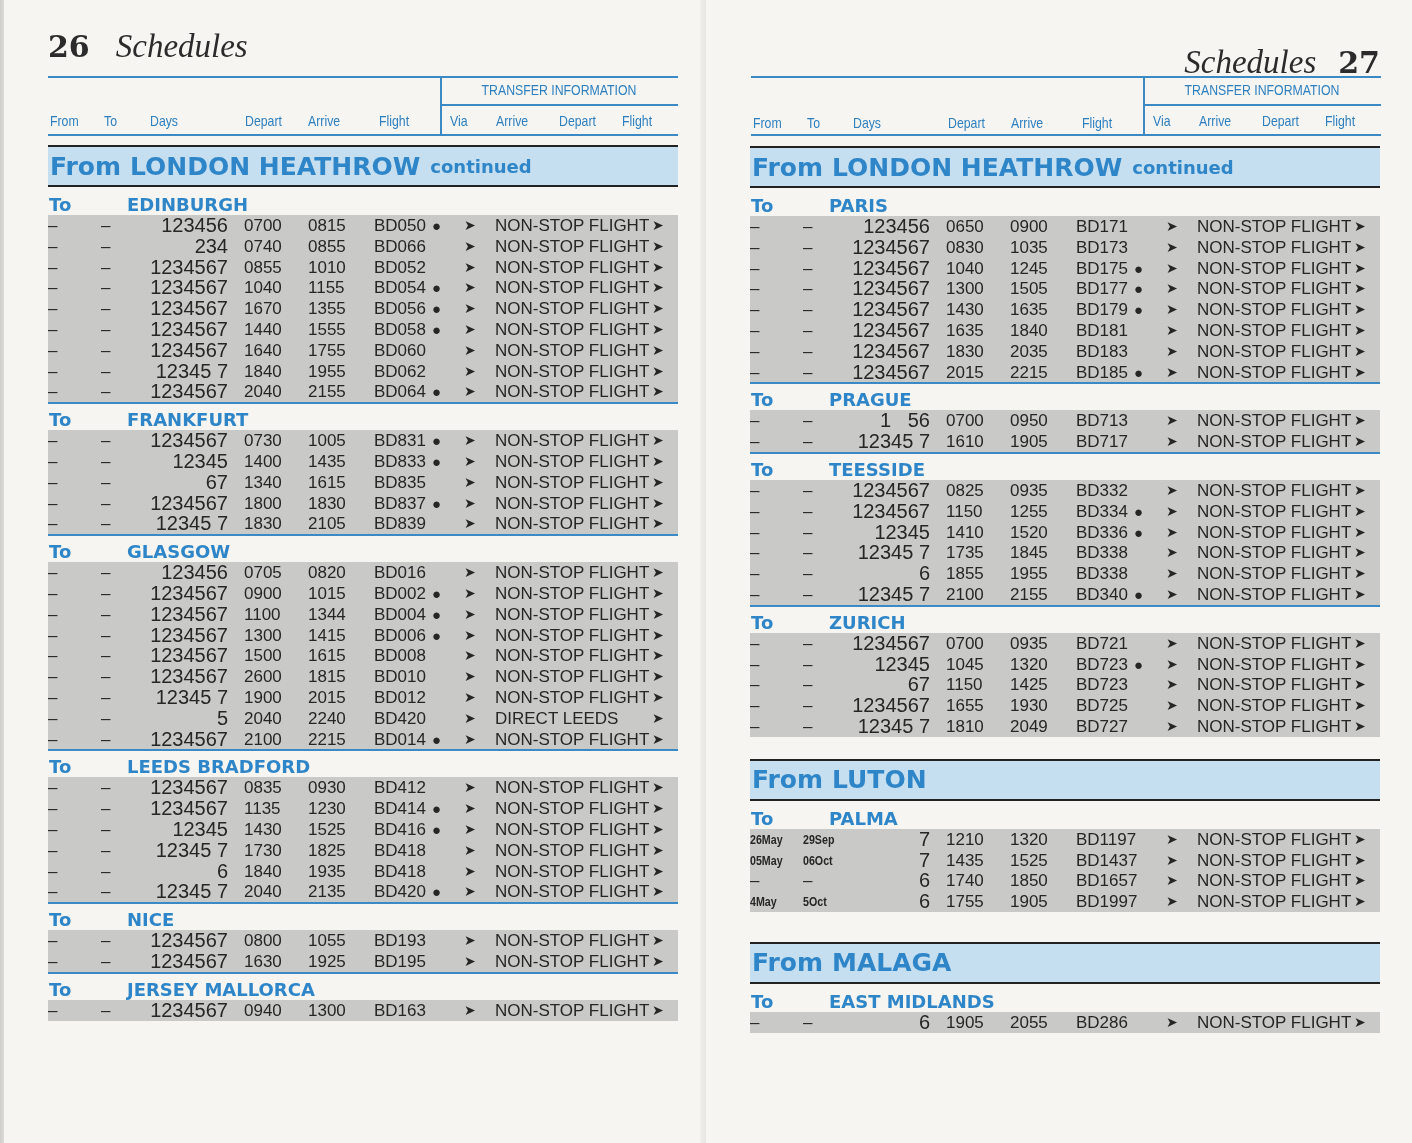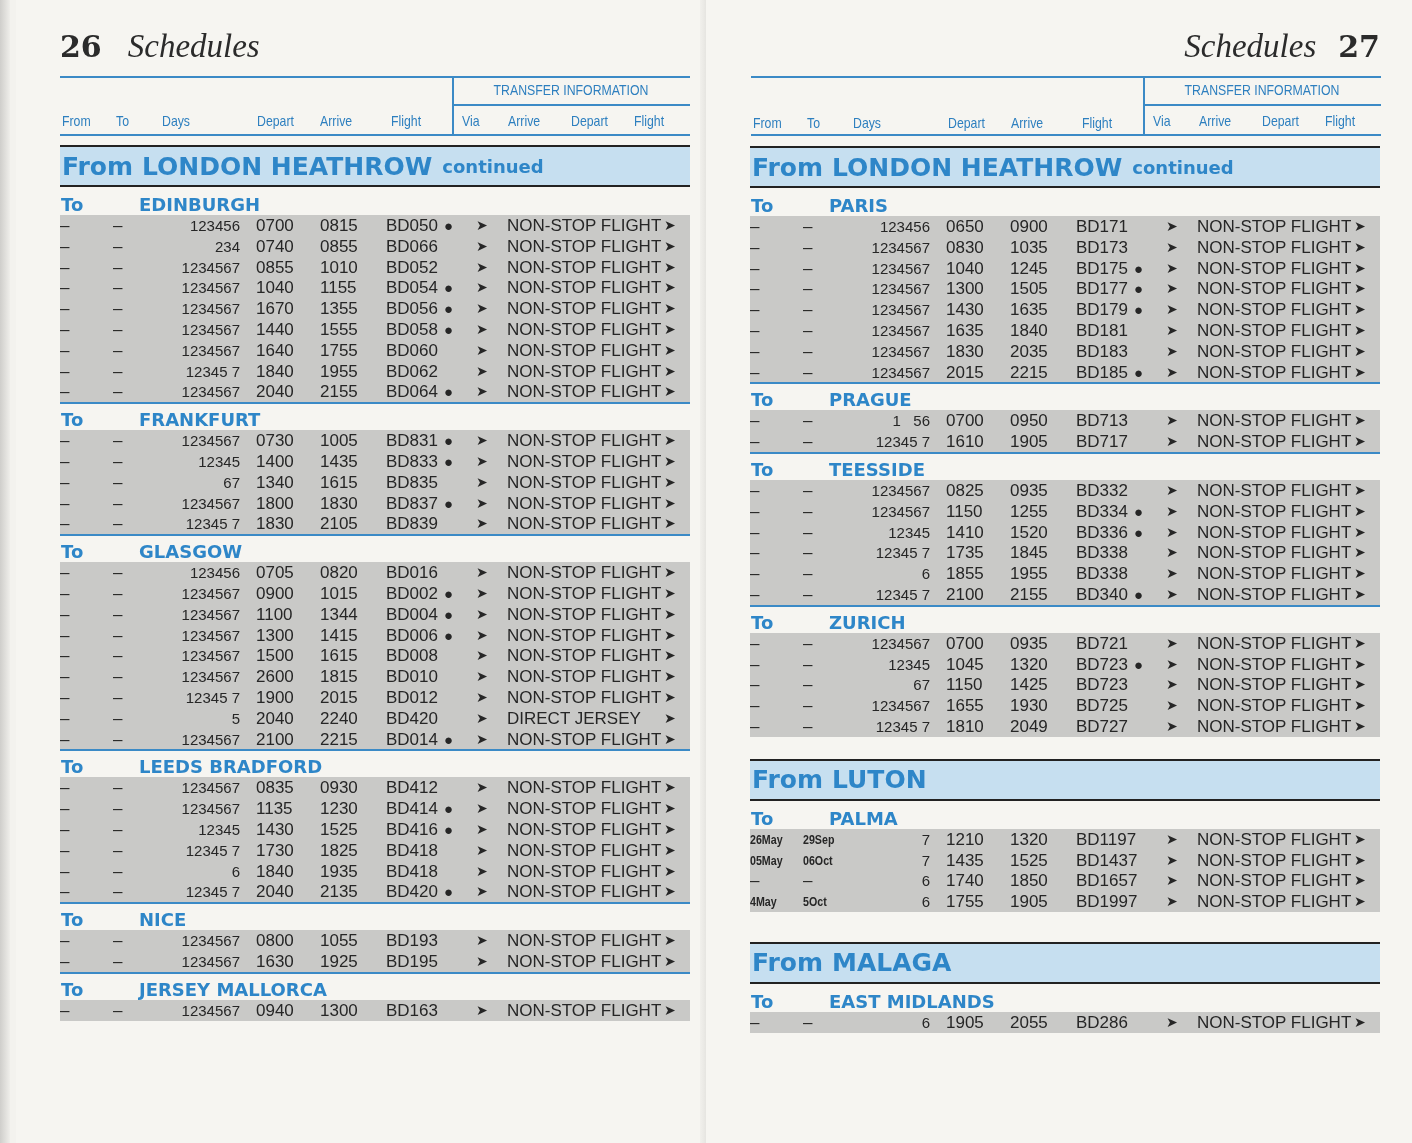--- a/index.html
+++ b/index.html
@@ -6,35 +6,35 @@
   body {
     width:1412px; height:1143px; overflow:hidden;
     background:#f3f2ee;
     font-family:"DejaVu Sans", sans-serif;
     position:relative;
   }
   .page {
     position:absolute; top:0; height:1143px;
     background:#f6f5f1;
   }
-  .page.left { left:16px; width:706px; }
+  .page.left { left:4px; width:706px; }
   .page.right { left:706px; width:706px; }
   .gutter {
     position:absolute; left:700px; top:0; width:18px; height:1143px;
     background:linear-gradient(to right,#f1f0ec,#e4e3df 40%,#ecebe7 60%,#f4f3ef);
   }
   .leftedge { position:absolute; left:0; top:0; width:10px; height:1143px;
     background:linear-gradient(to right,#cfcecb,#efeeea); }
 
   .pagehead { position:absolute; top:28px; font-family:"DejaVu Serif", serif; color:#2b2b2b; }
   .pagehead .num { font-size:30px; font-weight:bold; }
   .pagehead .title { font-size:33px; font-style:italic; font-family:"Liberation Serif", serif; }
   .left .pagehead { left:44px; }
   .left .pagehead .title { margin-left:26px; }
-  .right .pagehead { right:32px; }
+  .right .pagehead { right:32px;margin-top:16px; }
   .right .pagehead .num { margin-left:22px; }
 
   .colhead { position:absolute; top:76px; height:60px; color:#2d7fbf; font-family:"Liberation Sans", sans-serif; }
   .left .colhead { left:44px; width:630px; }
   .right .colhead { left:45px; width:630px; }
   .colhead .topline { position:absolute; left:0; right:0; top:0; height:2px; background:#3b8ac6; }
   .colhead .midline { position:absolute; left:392px; right:0; top:28px; height:2px; background:#3b8ac6; }
   .colhead .botline { position:absolute; left:0; right:0; top:58px; height:2px; background:#3b8ac6; }
   .colhead .vline { position:absolute; left:392px; top:0; width:2px; height:60px; background:#3b8ac6; }
   .colhead .transfer { position:absolute; left:392px; right:0; top:5px; text-align:center; font-size:15px; letter-spacing:0; transform:scaleX(.82); transform-origin:center; }
@@ -62,21 +62,21 @@
 
   .rows { background:#c9c9c7; border-bottom:2px solid #3b8ac6; }
   .rows.noline { border-bottom:none; }
   .row {
     position:relative; height:20.8px; font-family:"Liberation Sans", sans-serif; font-size:17px;
     color:#262626; white-space:nowrap;
   }
   .row span { position:absolute; top:0; line-height:21px; }
   .row .from { left:0; width:40px; }
   .row .to { left:53px; width:30px; }
-  .row .days { left:100px; width:80px; text-align:right; font-size:15px; }
+  .row .days { left:100px; width:80px; text-align:right; font-size:20px; }
   .row .dep { left:196px; }
   .row .arr { left:260px; }
   .row .flt { left:326px; }
   .row .dot { left:384px; font-size:15px; }
   .row .arrow1 { left:416px; font-size:14px; }
   .row .info { left:447px; }
   .row .arrow2 { left:604px; font-size:14px; }
   .row .datecell { font-family:"Liberation Sans", sans-serif; font-size:13px; font-weight:bold; transform:scaleX(.82); transform-origin:left; }
 
   .spacer { height:10px; }
@@ -384,21 +384,21 @@
         </div>
         <div class="row">
           <span class="from">–</span>
           <span class="to">–</span>
           <span class="days" style="white-space: pre;">5</span>
           <span class="dep">2040</span>
           <span class="arr">2240</span>
           <span class="flt">BD420</span>
           <span class="dot"></span>
           <span class="arrow1">➤</span>
-          <span class="info">DIRECT JERSEY</span>
+          <span class="info">DIRECT LEEDS</span>
           <span class="arrow2">➤</span>
         </div>
         <div class="row">
           <span class="from">–</span>
           <span class="to">–</span>
           <span class="days" style="white-space: pre;">1234567</span>
           <span class="dep">2100</span>
           <span class="arr">2215</span>
           <span class="flt">BD014</span>
           <span class="dot">●</span>

